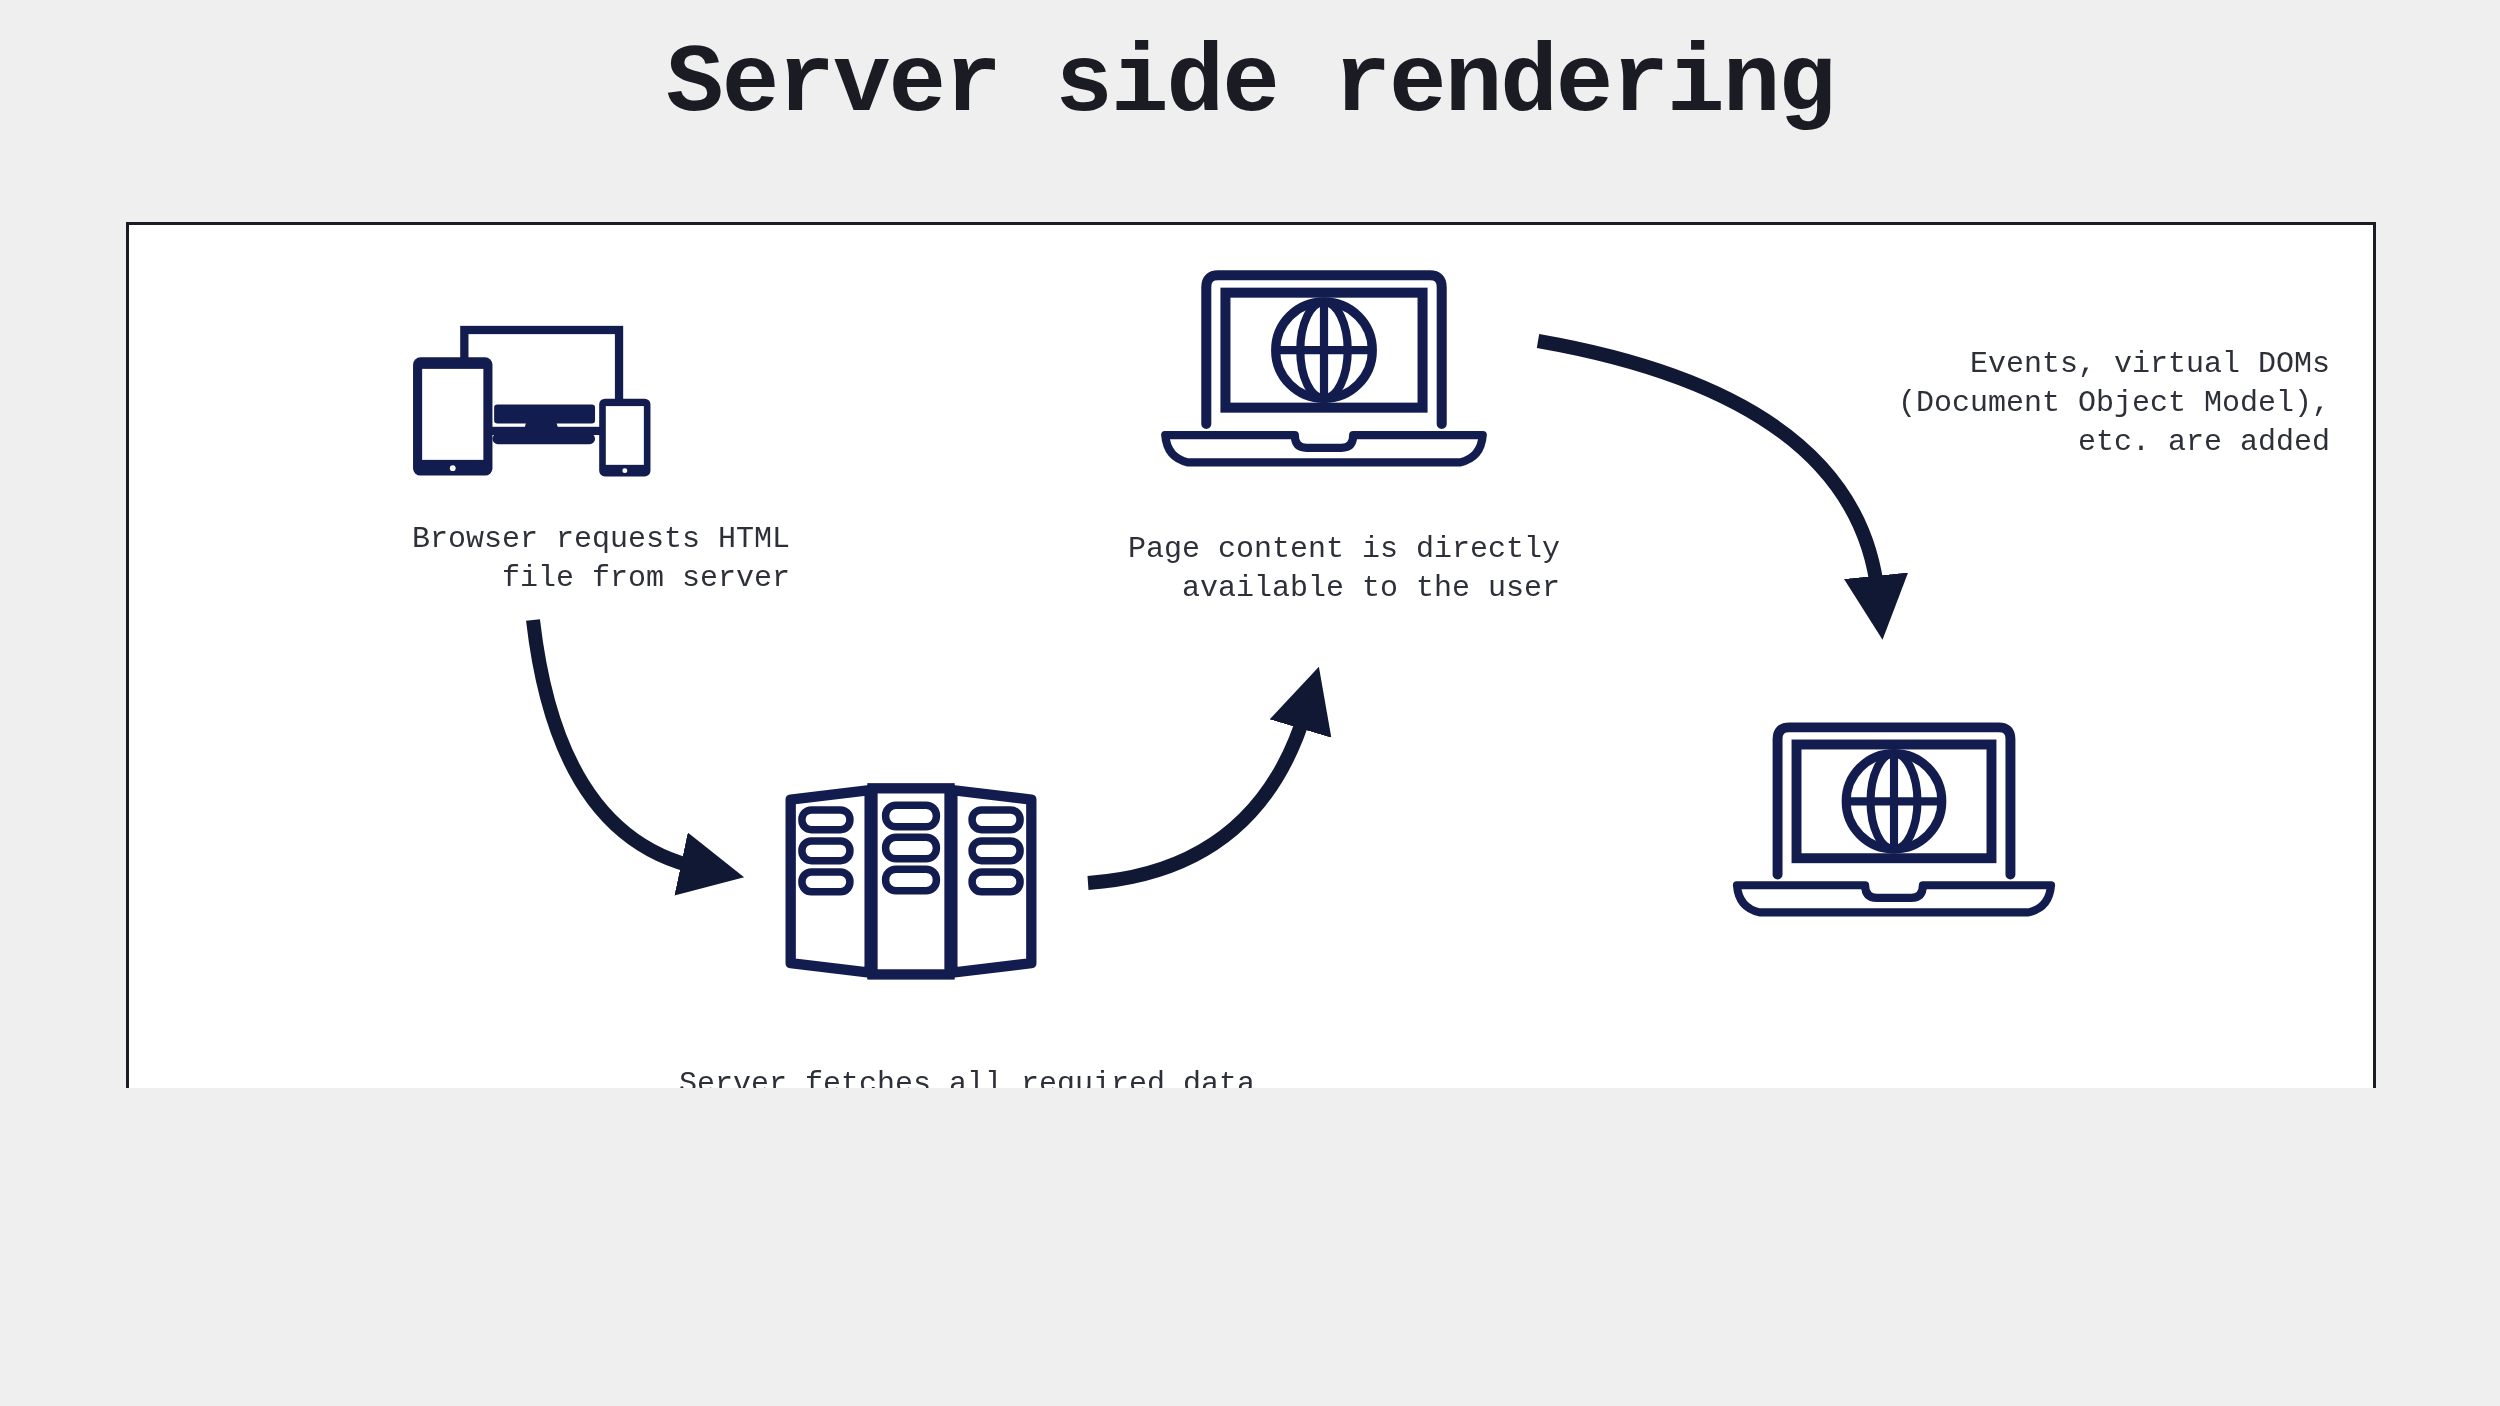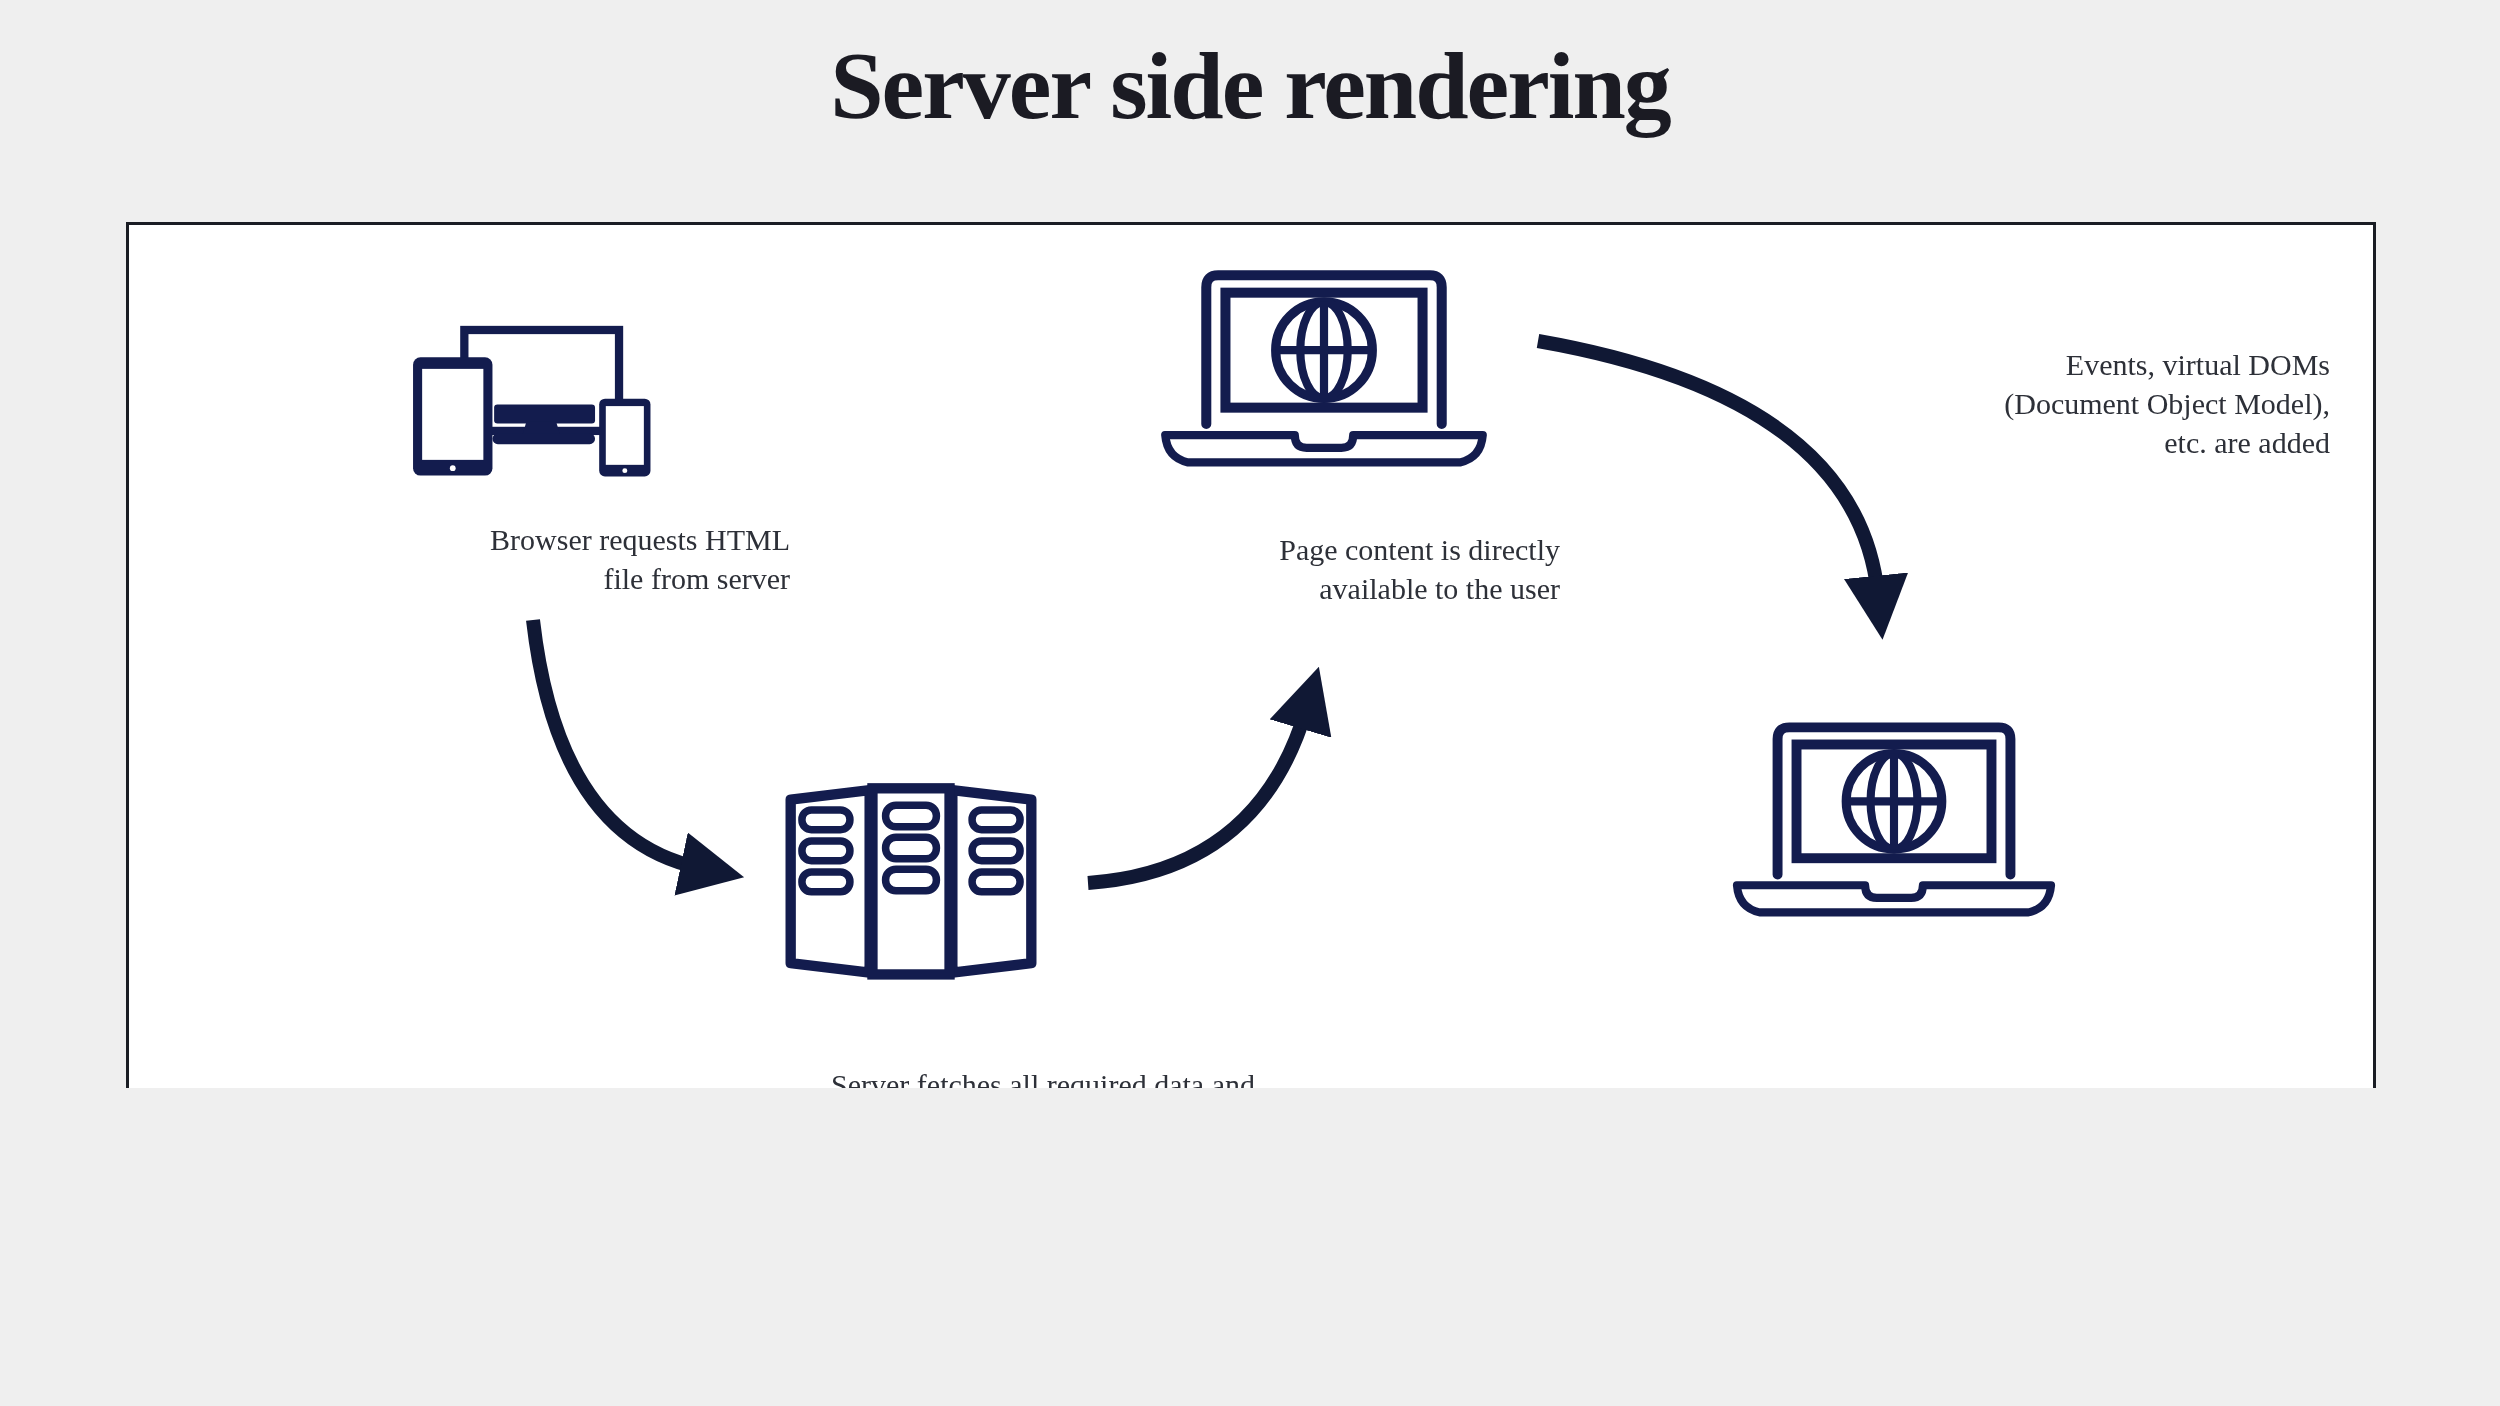--- a/index.html
+++ b/index.html
@@ -4,21 +4,21 @@
 <style>
   :root{
     --background:#efefef; --panel:#ffffff; --panel-border:#1a1d24;
     --icon-navy:#131c4e; --arrow:#101834; --title-text:#1b1b23; --body-text:#2d3038;
   }
   *{margin:0;padding:0;box-sizing:border-box;}
   html,body{background:var(--background);}
   .page{
     position:relative; width:2500px; height:1088px;
     background:var(--background); overflow:hidden;
-    font-family:Liberation Serif, serif;
+    font-family:Liberation Mono, monospace;
   }
   .title{
     position:absolute; top:30px; left:0; width:2500px;
     text-align:center; font-size:96px; font-weight:bold;
     letter-spacing:-2px; color:var(--title-text);
   }
   .panel{
     position:absolute; left:126px; top:222px; width:2250px; height:997px;
     background:var(--panel); border:3px solid var(--panel-border);
   }

